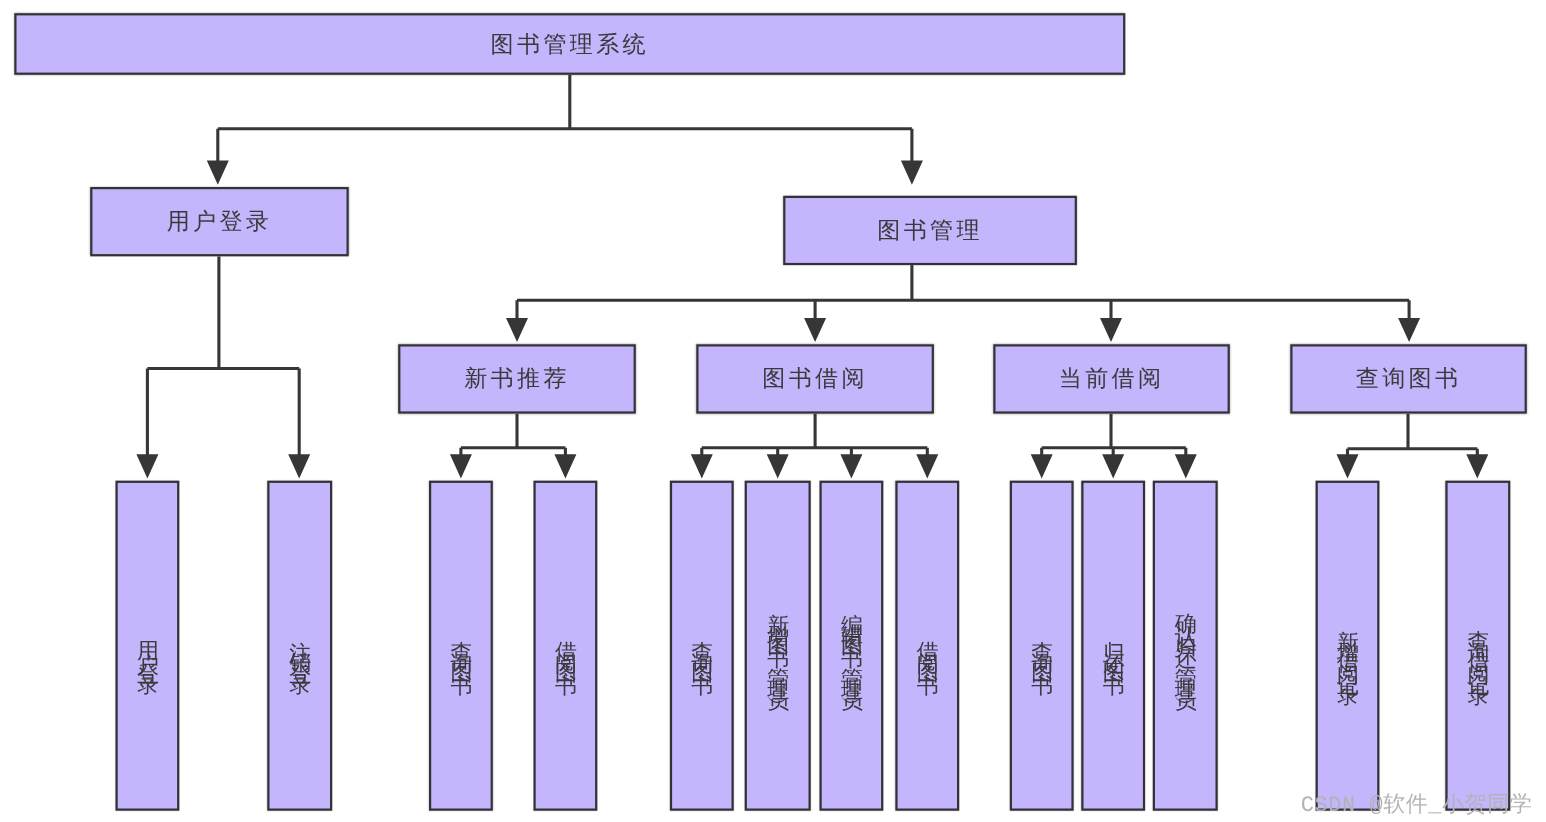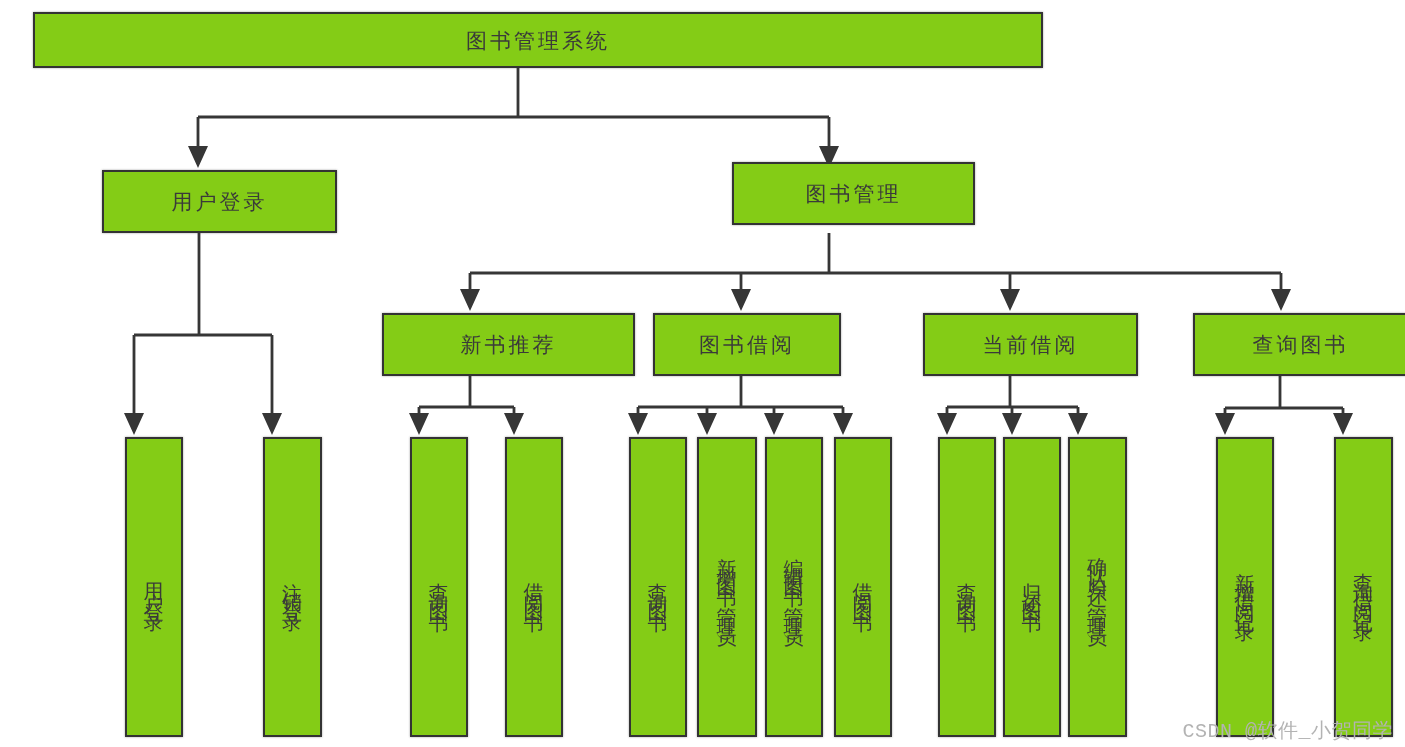--- a/index.html
+++ b/index.html
@@ -17,29 +17,28 @@
   }
   .connectors {
     position: absolute;
     left: 0;
     top: 0;
     z-index: 1;
   }
   .node {
     position: absolute;
     box-sizing: border-box;
-    background: #84cc16;
+    background: #c4b5fd;
     border: 2px solid #333333;
     box-shadow: 0 0 2px rgba(60,60,60,0.45);
     display: flex;
     align-items: center;
     justify-content: center;
     z-index: 2;
     color: #3a3a3a;
-    margin-left: 20px;
   }
   .hbox .lbl {
     font-size: 21px;
     letter-spacing: 3px;
     white-space: nowrap;
     line-height: 1;
   }
   .vbox .vtext {
     writing-mode: vertical-lr;
     text-orientation: mixed;
@@ -88,28 +87,28 @@
       M1215 413 L1235 413 L1225 435 Z  M1333 413 L1353 413 L1343 435 Z"></path>
   </svg>
 
   <div class="node hbox" style="left:13px;top:12px;width:1010px;height:56px">
     <span class="lbl">图书管理系统</span>
   </div>
 
   <div class="node hbox" style="left:82px;top:170px;width:235px;height:63px">
     <span class="lbl">用户登录</span>
   </div>
-  <div class="node hbox" style="left:712px;top:162px;width:243px;height:63px">
+  <div class="node hbox" style="left:712px;top:178px;width:267px;height:63px">
     <span class="lbl">图书管理</span>
   </div>
 
-  <div class="node hbox" style="left:362px;top:313px;width:253px;height:63px">
+  <div class="node hbox" style="left:362px;top:313px;width:216px;height:63px">
     <span class="lbl">新书推荐</span>
   </div>
-  <div class="node hbox" style="left:633px;top:313px;width:188px;height:63px">
+  <div class="node hbox" style="left:633px;top:313px;width:216px;height:63px">
     <span class="lbl">图书借阅</span>
   </div>
   <div class="node hbox" style="left:903px;top:313px;width:215px;height:63px">
     <span class="lbl">当前借阅</span>
   </div>
   <div class="node hbox" style="left:1173px;top:313px;width:215px;height:63px">
     <span class="lbl">查询图书</span>
   </div>
 
   <div class="node vbox" style="left:105px;top:437px;width:58px;height:300px">

